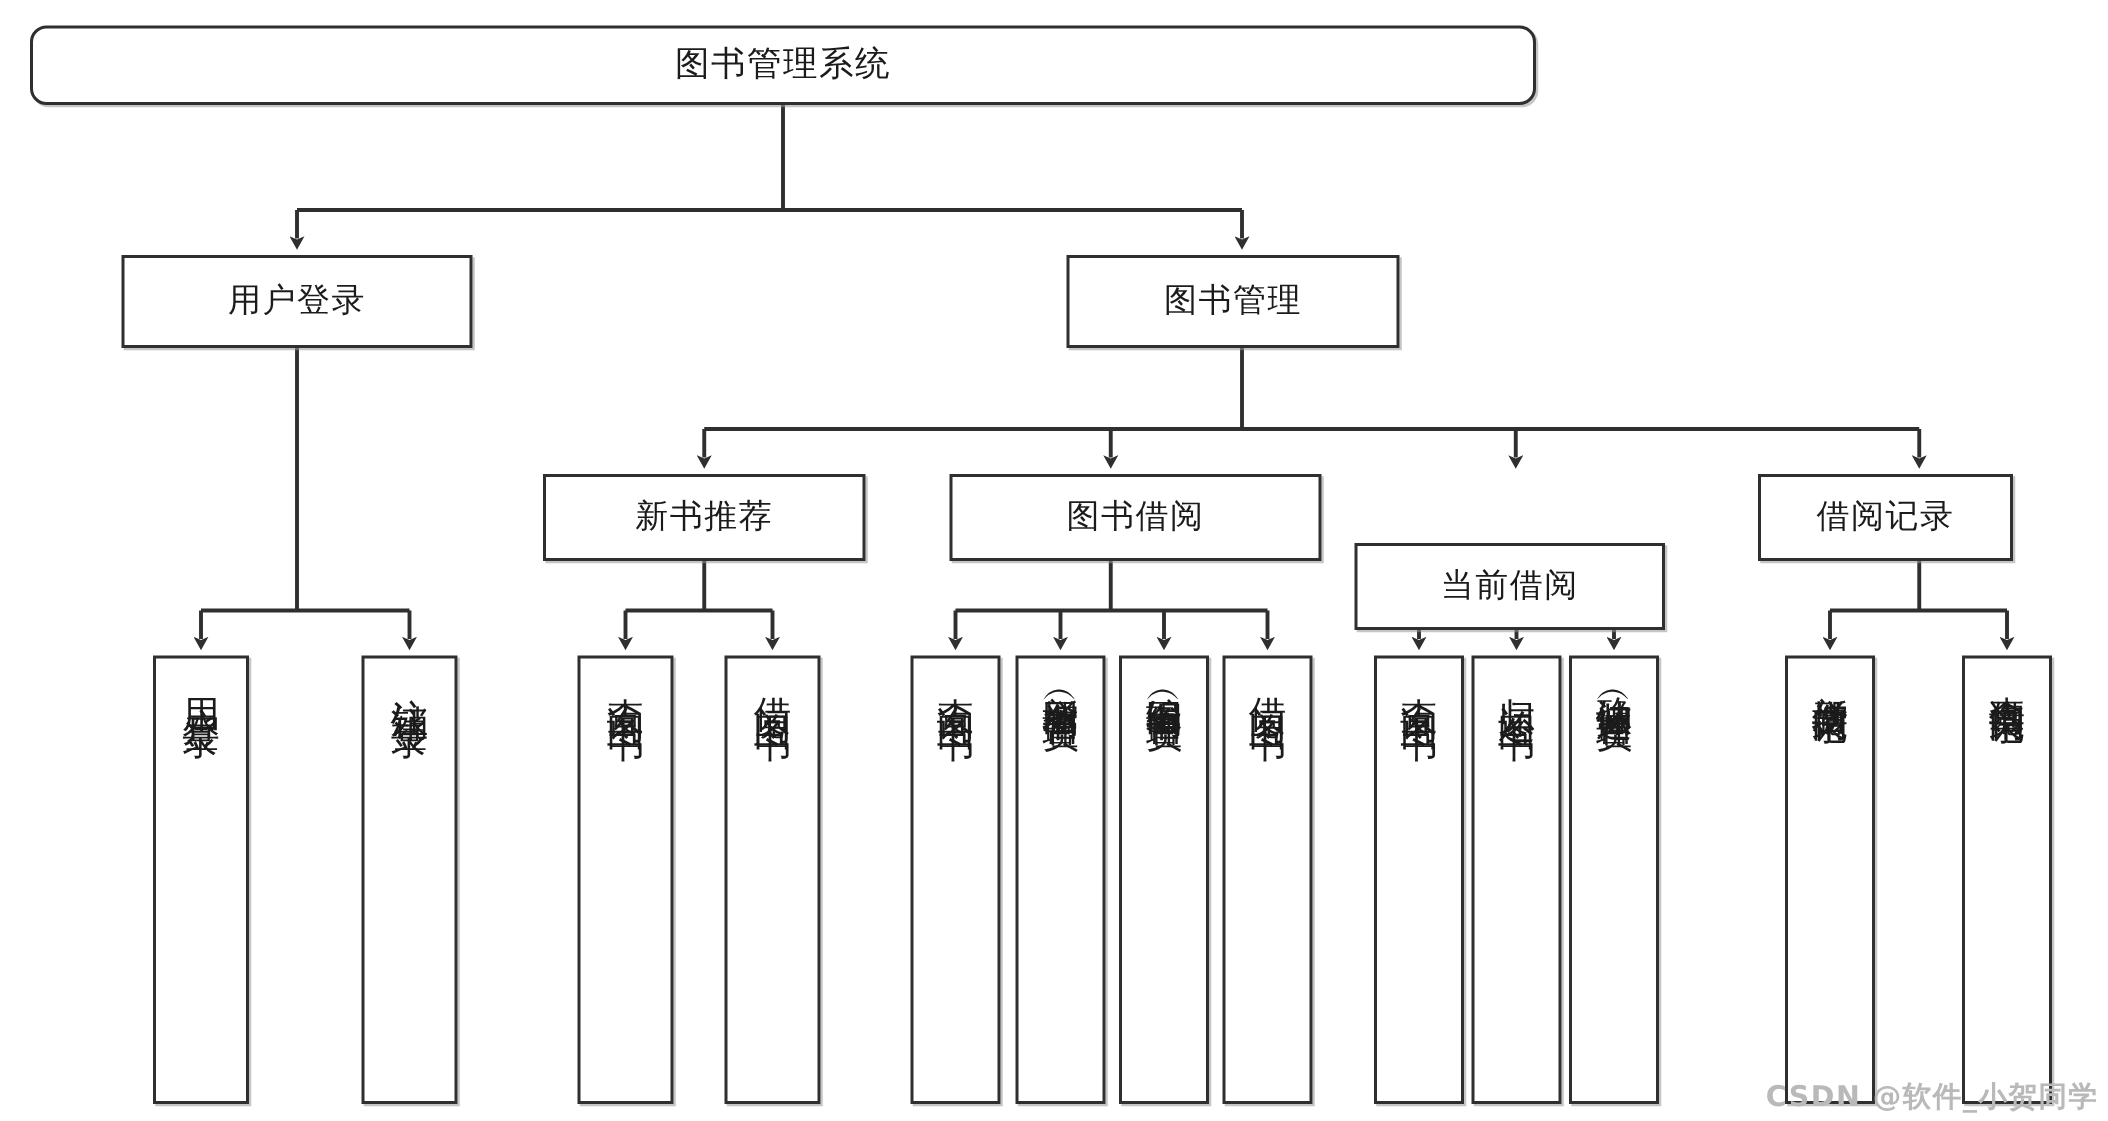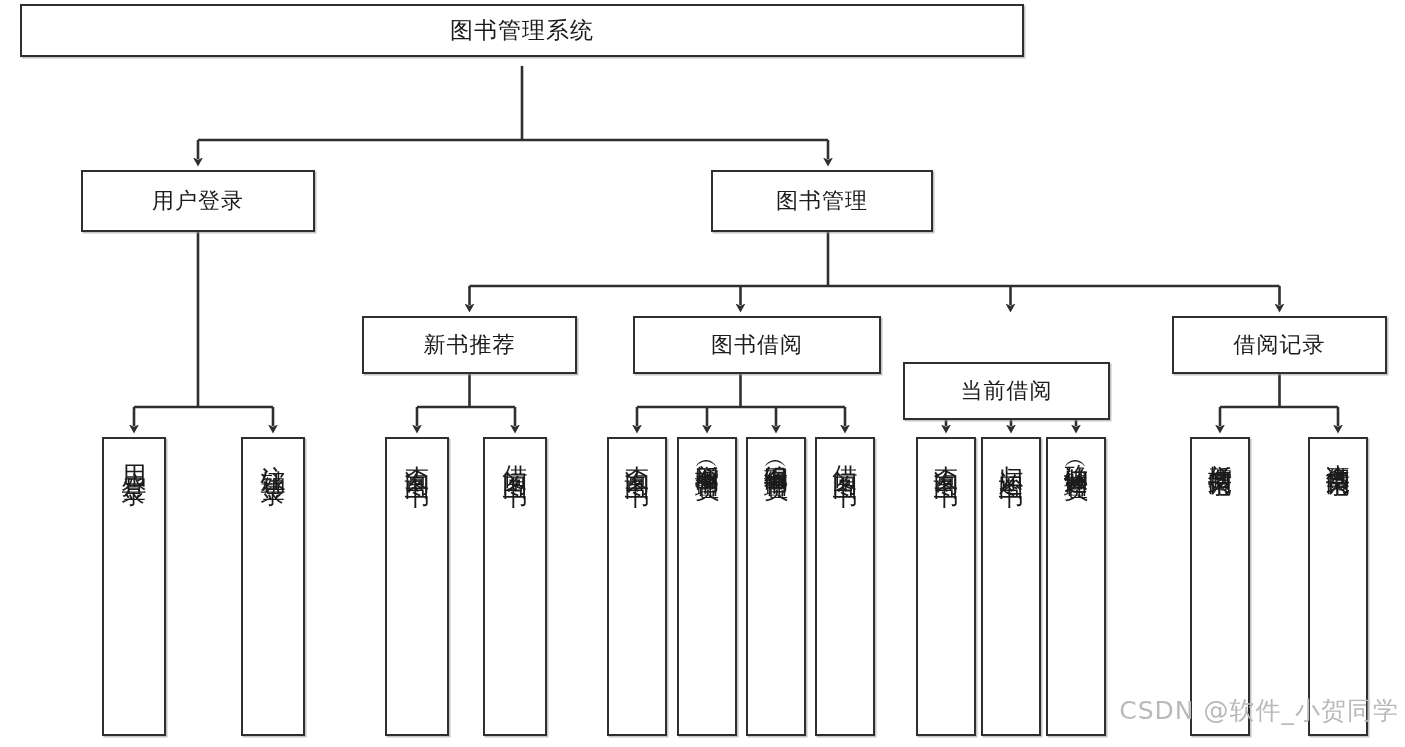--- a/index.html
+++ b/index.html
@@ -40,26 +40,27 @@
     letter-spacing:6px;
     line-height:1;
   }
   .node-box.vert.tight .node-label{
     font-size:24px;
     letter-spacing:2px;
   }
   .watermark{
     position:absolute;
     right:6px;
-    bottom:20px;
-    font-size:25px;
+    bottom:3px;
+    font-size:19px;
     color:#b9b9b9;
     letter-spacing:1px;
     white-space:nowrap;
     pointer-events:none;
+    font-weight:bold;
   }
 </style>
 </head>
 <body>
 
 <div id="diagram-root">
 
   <svg id="diagram-svg" viewBox="0 0 1405 747" xmlns="http://www.w3.org/2000/svg">
     <defs>
       <marker id="arrowhead" markerWidth="9" markerHeight="10" refX="1.5" refY="5" orient="auto" markerUnits="userSpaceOnUse">
@@ -97,39 +98,39 @@
         <path d="M1011,407 L1011,426" marker-end="url(#arrowhead)"></path>
         <path d="M1076,407 L1076,426" marker-end="url(#arrowhead)"></path>
         <path d="M1279.5,374 L1279.5,407"></path>
         <path d="M1220,407 L1338,407"></path>
         <path d="M1220,407 L1220,426" marker-end="url(#arrowhead)"></path>
         <path d="M1338,407 L1338,426" marker-end="url(#arrowhead)"></path>
       </g>
   </svg>
 
   <div id="nodes-layer">
-      <div class="node-box horiz root" style="left: 20px; top: 4px; width: 1004px; height: 53px;">
+      <div class="node-box horiz root" style="left: 20px; top: 17px; width: 1004px; height: 53px; border-radius: 11px;">
         <span class="node-label">图书管理系统</span>
       </div>
       <div class="node-box horiz" style="left: 81px; top: 170px; width: 234px; height: 62px;">
         <span class="node-label">用户登录</span>
       </div>
       <div class="node-box horiz" style="left: 711px; top: 170px; width: 222px; height: 62px;">
         <span class="node-label">图书管理</span>
       </div>
       <div class="node-box horiz" style="left: 362px; top: 316px; width: 215px; height: 58px;">
         <span class="node-label">新书推荐</span>
       </div>
       <div class="node-box horiz" style="left: 633px; top: 316px; width: 248px; height: 58px;">
         <span class="node-label">图书借阅</span>
       </div>
       <div class="node-box horiz" style="left: 903px; top: 316px; width: 207px; height: 58px; margin-top: 46px;">
         <span class="node-label">当前借阅</span>
       </div>
-      <div class="node-box horiz" style="left: 1172px; top: 316px; width: 215px; height: 58px;">
+      <div class="node-box horiz" style="left: 1172px; top: 316px; width: 170px; height: 58px;">
         <span class="node-label">借阅记录</span>
       </div>
       <div class="node-box vert" style="left: 102px; top: 437px; width: 64px; height: 299px;">
         <span class="node-label">用户登录</span>
       </div>
       <div class="node-box vert" style="left: 241px; top: 437px; width: 64px; height: 299px;">
         <span class="node-label">注销登录</span>
       </div>
       <div class="node-box vert" style="left: 385px; top: 437px; width: 64px; height: 299px;">
         <span class="node-label">查询图书</span>

